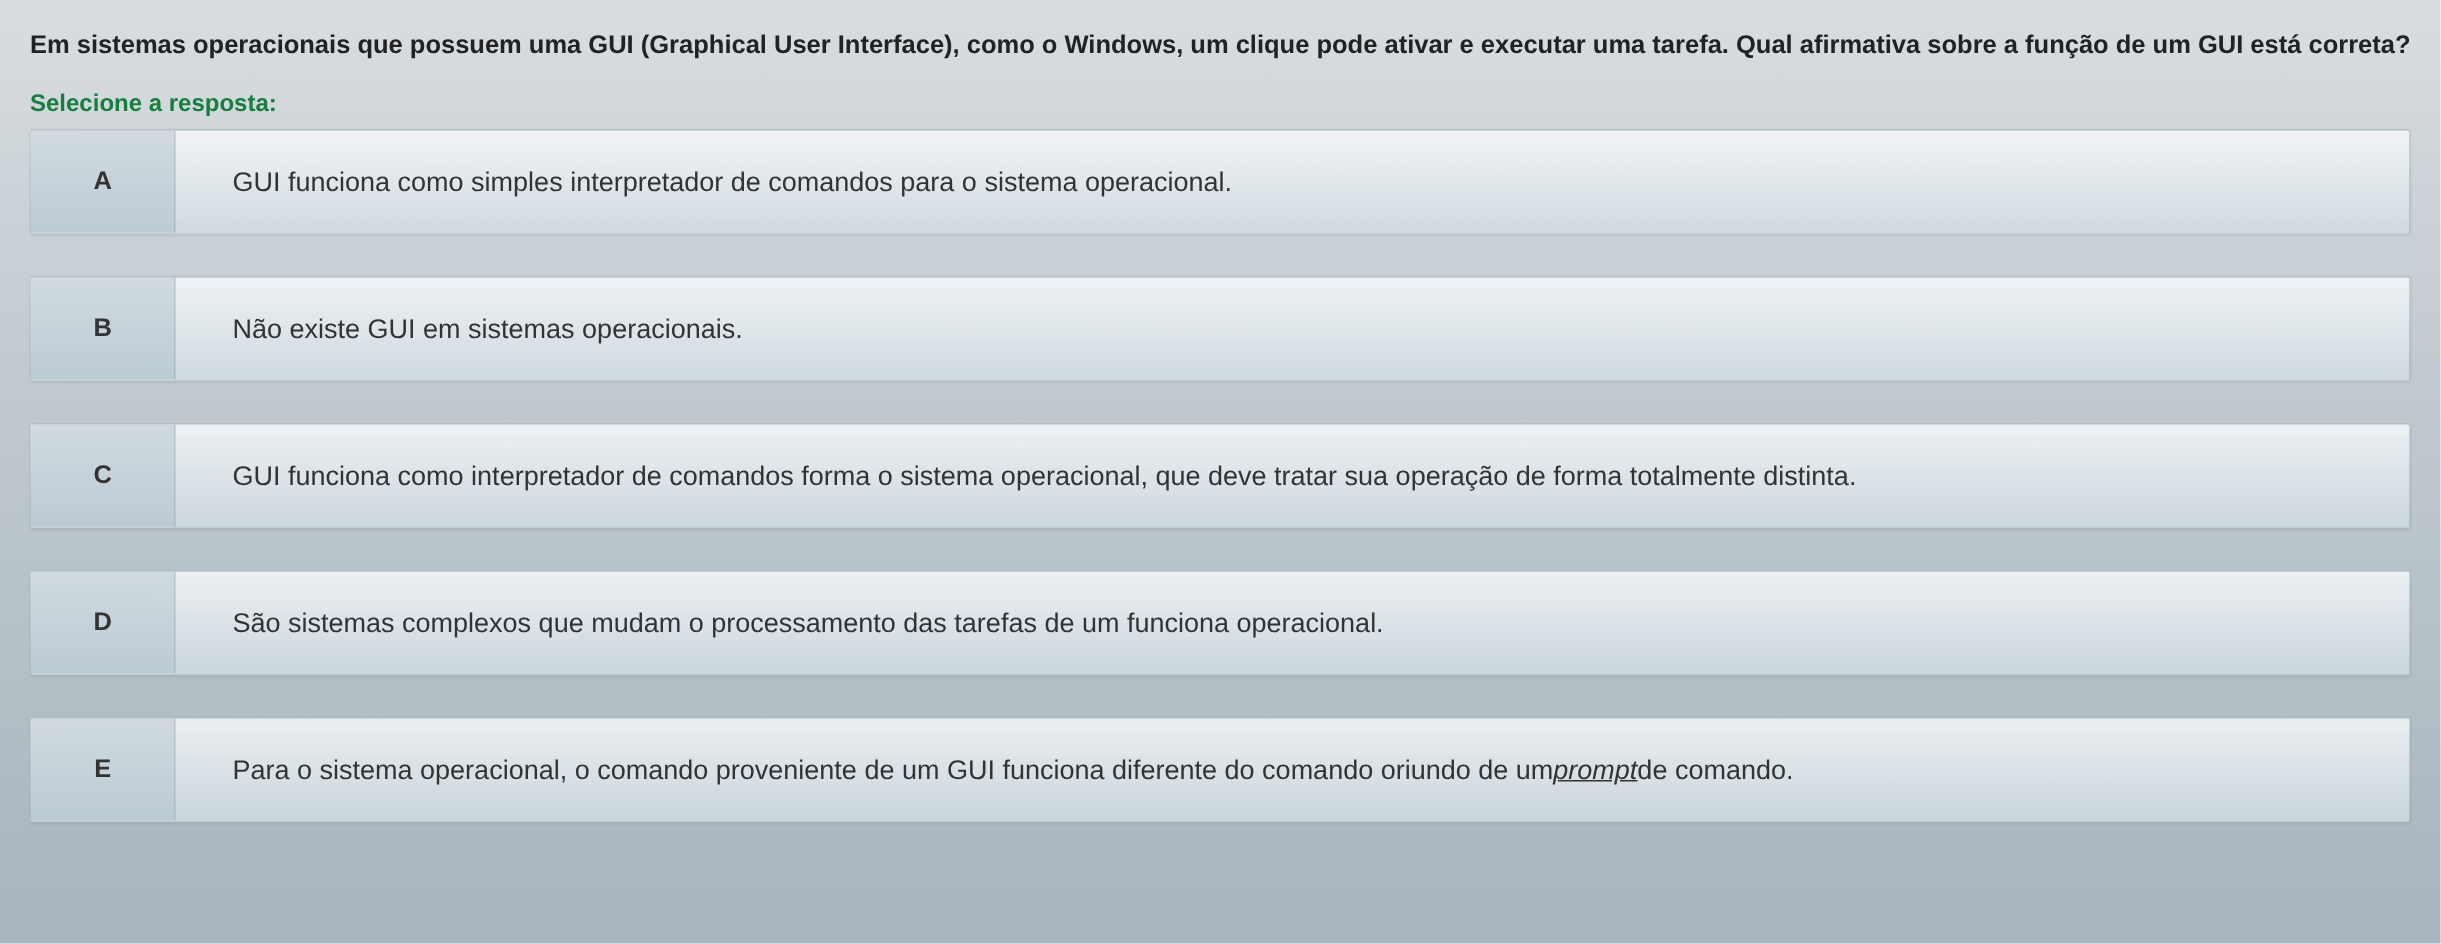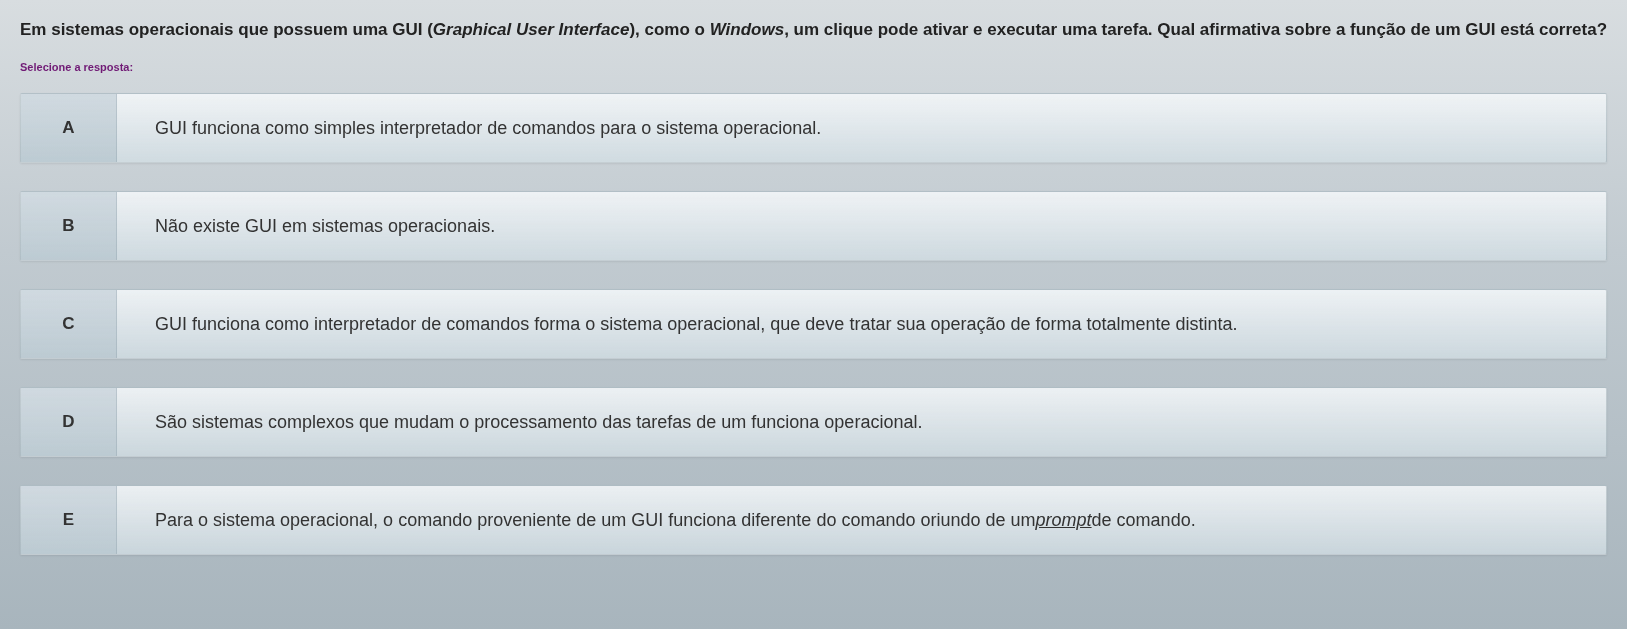--- a/index.html
+++ b/index.html
@@ -15,28 +15,27 @@
       color: #2a2a2a;
     }
     .question-stem {
       font-size: 17px;
       font-weight: 700;
       line-height: 1.6;
       color: #222;
       margin-bottom: 18px;
     }
     .question-stem .italic {
-      font-style: italic;
       font-weight: 700;
     }
     .instruction {
-      font-size: 11px;
+      font-size: 16px;
       font-weight: 700;
-      color: #701a75;
-      margin-bottom: 20px;
+      color: #15803d;
+      margin-bottom: 7px;
     }
     .options {
       display: flex;
       flex-direction: column;
       gap: 28px;
     }
     .option {
       display: flex;
       align-items: stretch;
       min-height: 70px;

